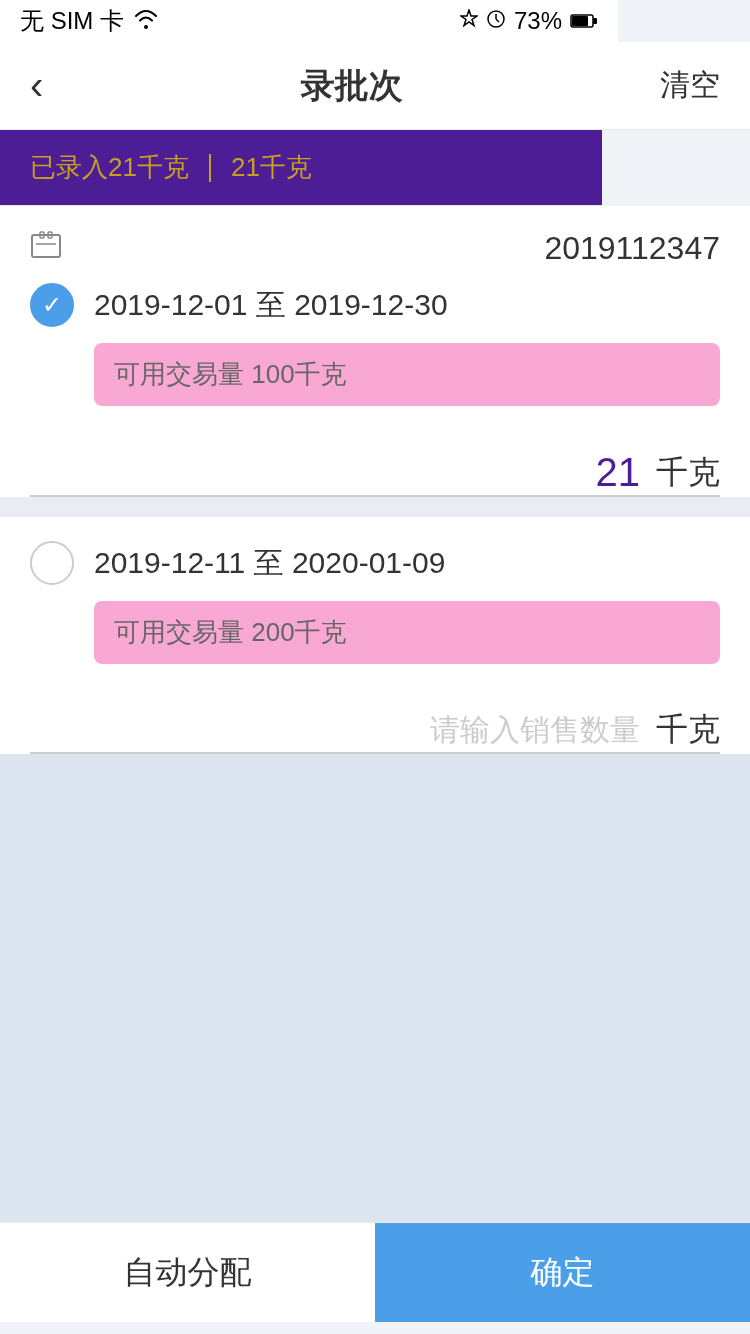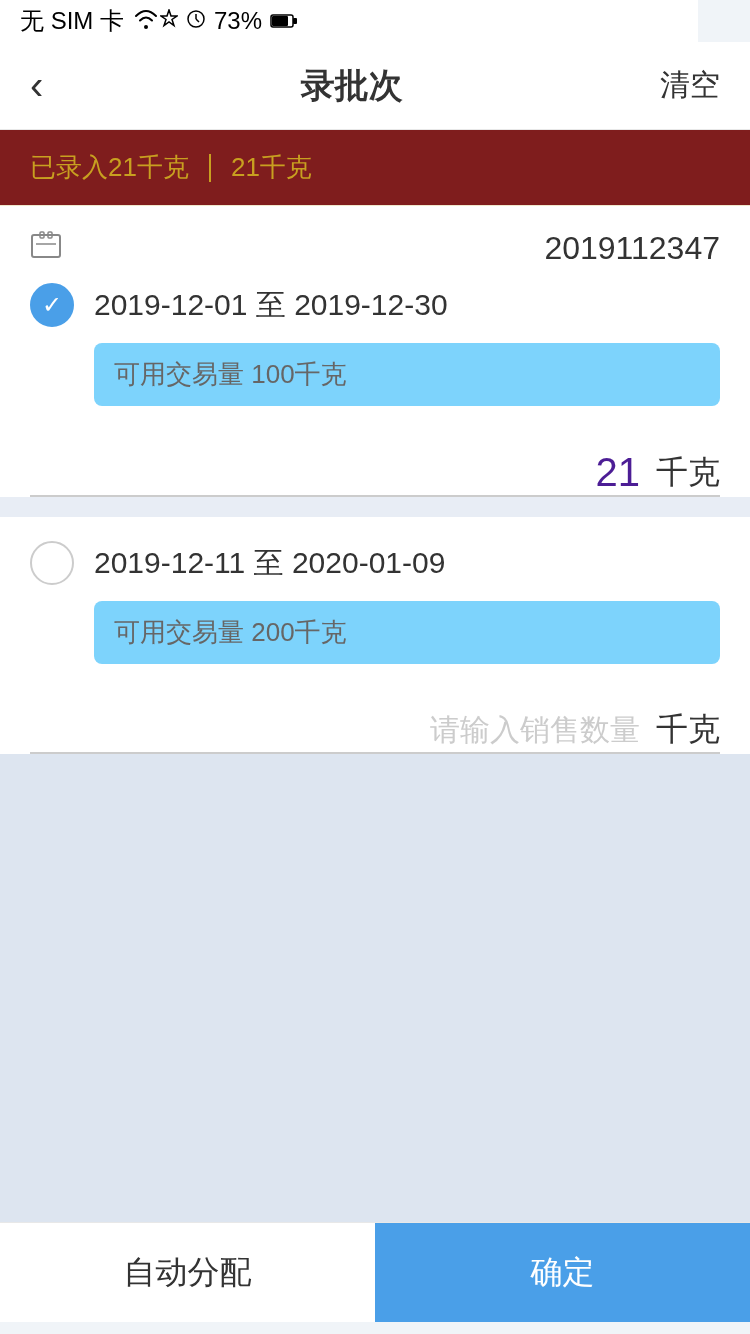--- a/index.html
+++ b/index.html
@@ -7,25 +7,26 @@
     body {
       width: 750px;
       min-height: 1334px;
       font-family: -apple-system, 'PingFang SC', 'Helvetica Neue', Arial, sans-serif;
       background: #f0f4f8;
       overflow-x: hidden;
     }
 
     
     .status-bar {
-      width: 698px;
+      width: 618px;
       height: 42px;
       background: #fff;
       display: flex;
       align-items: center;
+      justify-content: space-between;
       padding: 0 20px;
       font-size: 26px;
     }
     .status-left {
       display: flex;
       align-items: center;
       gap: 8px;
       font-size: 24px;
       color: #000;
     }
@@ -62,22 +63,22 @@
       font-weight: 600;
       color: #333;
     }
     .nav-action {
       font-size: 30px;
       color: #333;
     }
 
     
     .info-banner {
-      width: 750px;
-      background: #7f1d1d;
+      width: 602px;
+      background: #4c1d95;
       padding: 20px 30px;
       display: flex;
       align-items: center;
       gap: 20px;
       border-bottom: 1px solid #f0e8cc;
     }
     .info-label {
       font-size: 26px;
       color: #c8a020;
     }
@@ -140,21 +141,21 @@
     }
     .radio-check {
       color: #fff;
       font-size: 24px;
     }
     .batch-date {
       font-size: 30px;
       color: #333;
     }
     .batch-available {
-      background: #7dd3fc;
+      background: #f9a8d4;
       border-radius: 8px;
       padding: 14px 20px;
       font-size: 26px;
       color: #666;
       margin-left: 64px;
     }
 
     
     .amount-row {
       display: flex;

